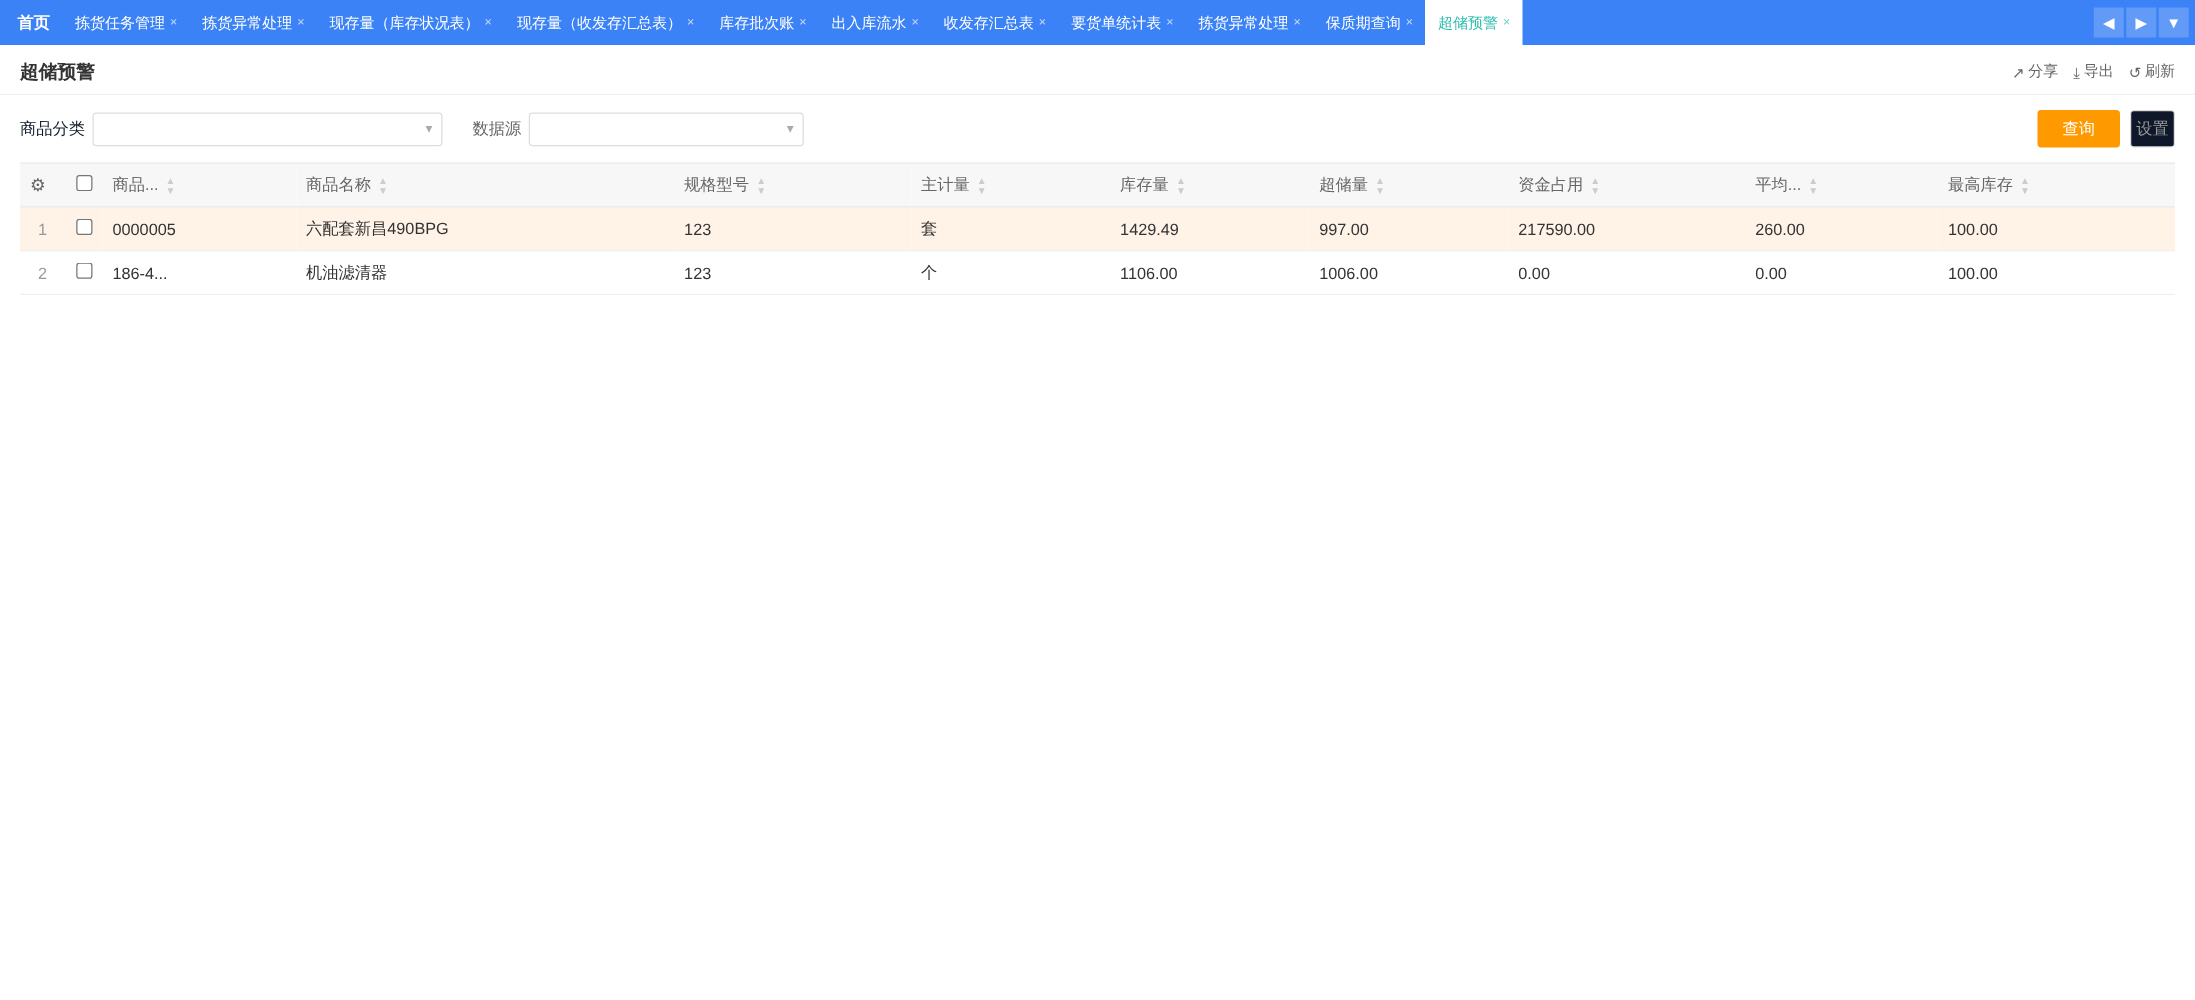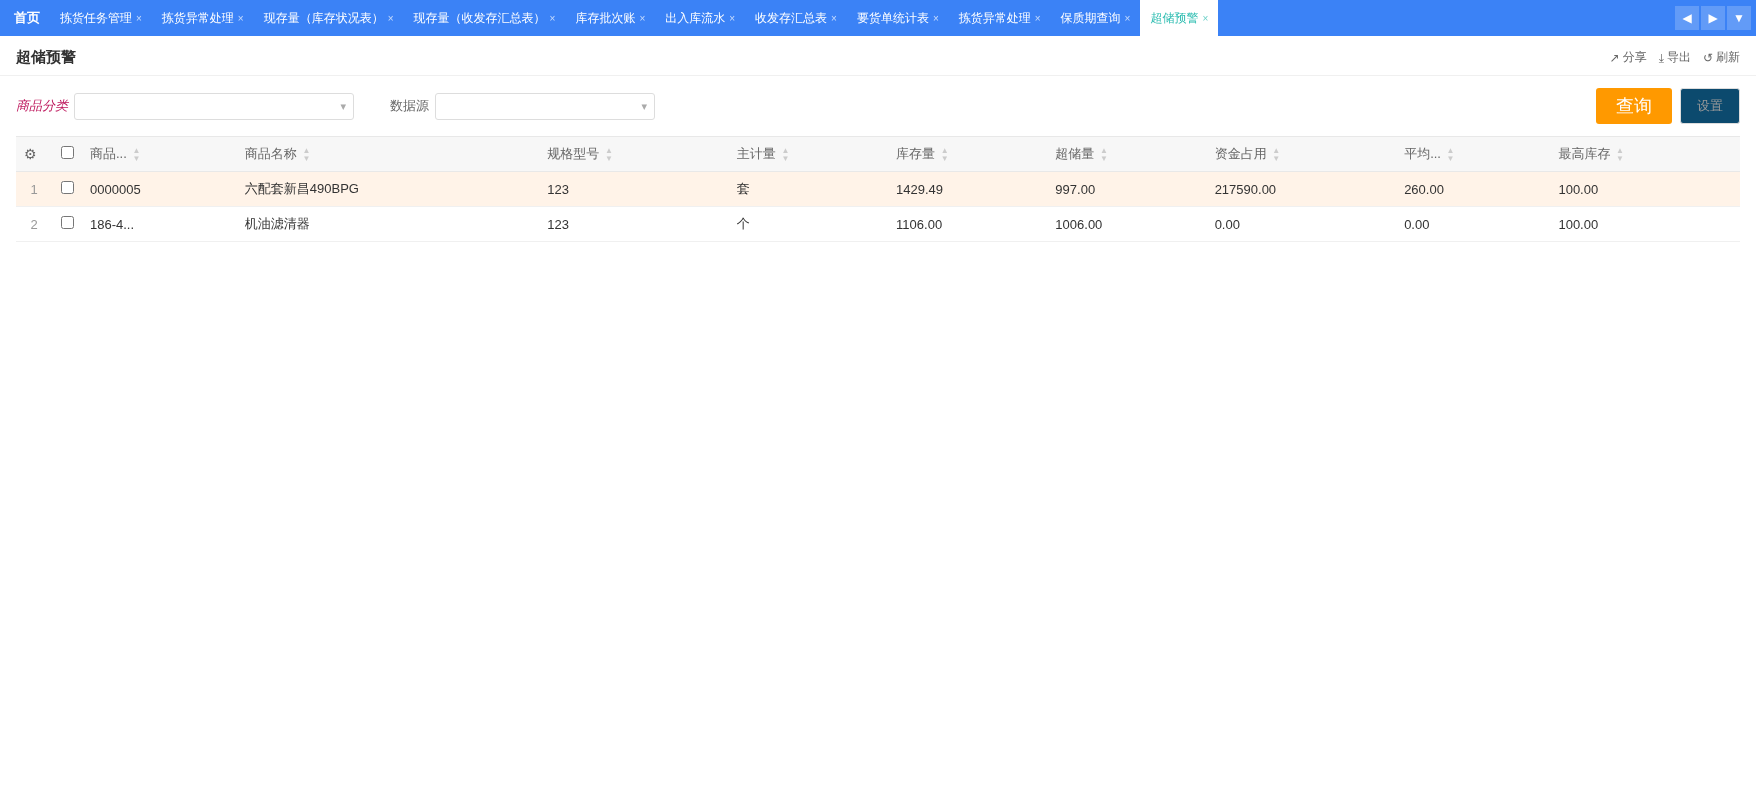--- a/index.html
+++ b/index.html
@@ -90,46 +90,46 @@
       cursor: pointer;
       gap: 3px;
     }
     .btn-query {
       background: #f90;
       color: #fff;
       border: none;
       padding: 6px 20px;
       border-radius: 3px;
       cursor: pointer;
-      font-size: 18px;
+      font-size: 13px;
     }
     .btn-settings {
-      background: #0c4a6e;
+      background: #0f172a;
       color: #999;
       border: 1px solid #ddd;
-      padding: 5px 16px;
+      padding: 5px 4px;
       border-radius: 3px;
       cursor: pointer;
       font-size: 13px;
     }
 
     
     .filter-row {
       display: flex;
       align-items: center;
       padding: 12px 16px;
       gap: 24px;
     }
     .filter-item {
       display: flex;
       align-items: center;
       gap: 6px;
       font-size: 13px;
     }
-    .filter-label { color: #be185d; font-style: italic; }
+    .filter-label { color: #0f172a; }
     .filter-select {
       border: 1px solid #ddd;
       border-radius: 3px;
       padding: 5px 28px 5px 10px;
       font-size: 13px;
       color: #333;
       background: #fff;
       min-width: 180px;
       appearance: none;
       cursor: pointer;
@@ -144,21 +144,20 @@
       right: 8px;
       top: 50%;
       transform: translateY(-50%);
       color: #aaa;
       pointer-events: none;
       font-size: 11px;
     }
     .datasource-label {
       color: #666;
       font-size: 13px;
-      margin-left: 12px;
     }
 
     
     .filter-right {
       margin-left: auto;
       display: flex;
       gap: 8px;
     }
 
     

